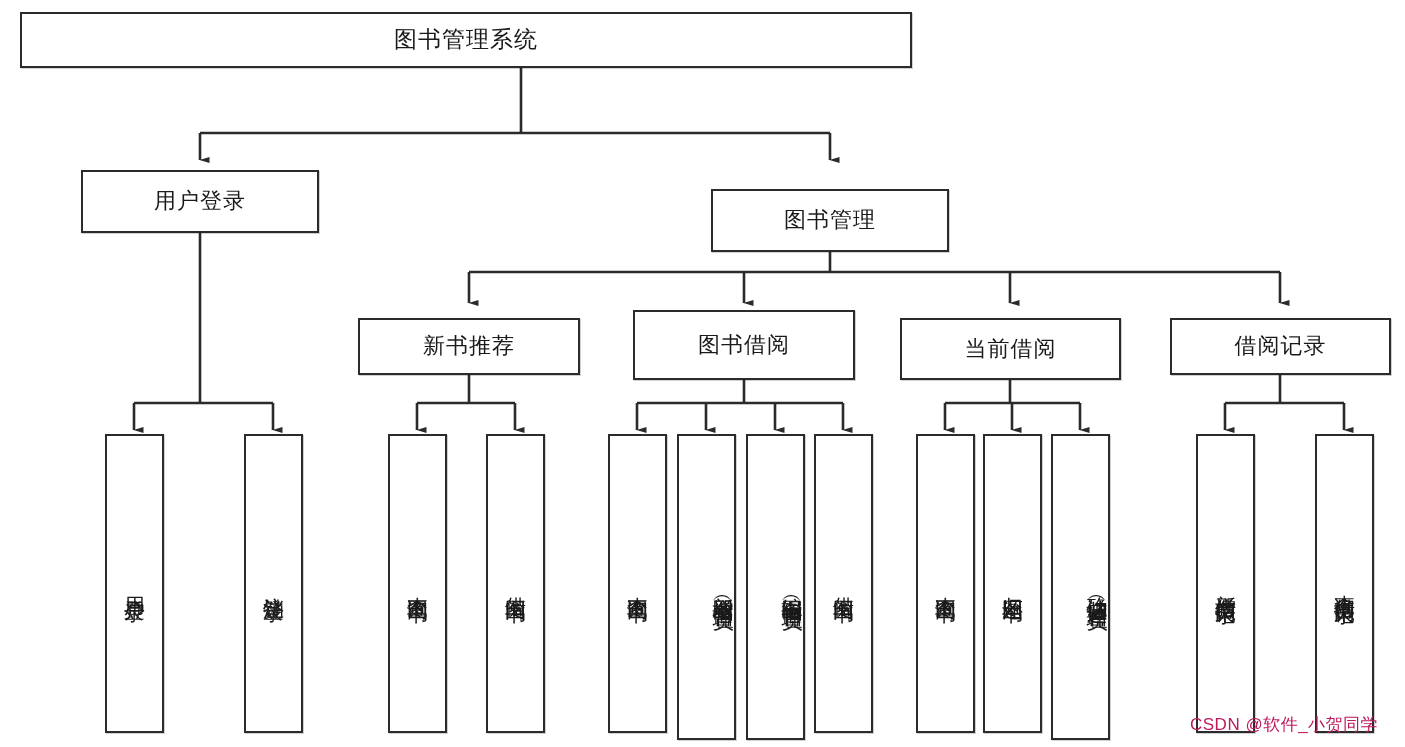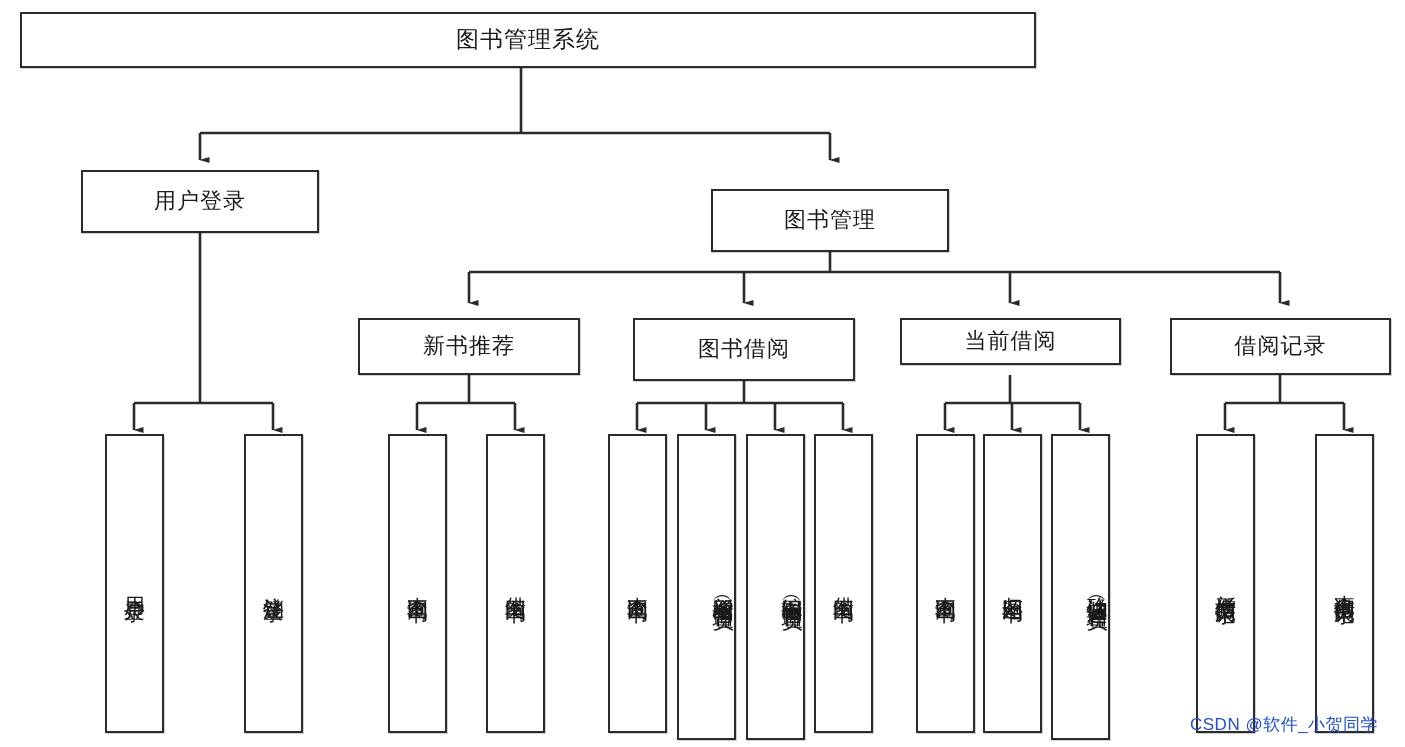--- a/index.html
+++ b/index.html
@@ -56,21 +56,21 @@
     writing-mode: vertical-rl;
     text-orientation: upright;
     display: block;
   }
   .node.vert.centered {
     align-items: center;
     padding-top: 0;
   }
   .watermark {
     position: absolute;
-    color: #1d4ed8;
+    color: #be185d;
     font-size: 17px;
     white-space: nowrap;
     letter-spacing: 0.5px;
   }
 </style>
 </head>
 <body>
 
 <div id="canvas">
 
@@ -117,41 +117,41 @@
       <path d="M1012,403 L1012,430" marker-end="url(#arrow)"></path>
       <path d="M1080,403 L1080,430" marker-end="url(#arrow)"></path>
 
       <path d="M1280,375 L1280,403"></path>
       <path d="M1225,403 L1344,403"></path>
       <path d="M1225,403 L1225,430" marker-end="url(#arrow)"></path>
       <path d="M1344,403 L1344,430" marker-end="url(#arrow)"></path>
     </g>
   </svg>
 
-  <div class="node horiz root" style="left:20px; top:12px; width:1016px; height:56px;">
+  <div class="node horiz root" style="left:20px; top:12px; width:892px; height:56px;">
     <span>图书管理系统</span>
   </div>
 
   <div class="node horiz" style="left:81px; top:170px; width:238px; height:63px;">
     <span>用户登录</span>
   </div>
 
   <div class="node horiz" style="left:711px; top:170px; width:238px; height:63px;margin-top:19px;">
     <span>图书管理</span>
   </div>
 
   <div class="node horiz" style="left:358px; top:318px; width:222px; height:57px;">
     <span>新书推荐</span>
   </div>
 
-  <div class="node horiz" style="left:633px; top:318px; width:222px; height:63px;">
+  <div class="node horiz" style="left:633px; top:310px; width:222px; height:70px;">
     <span>图书借阅</span>
   </div>
 
-  <div class="node horiz" style="left:900px; top:318px; width:221px; height:47px;">
+  <div class="node horiz" style="left:900px; top:318px; width:221px; height:62px;">
     <span>当前借阅</span>
   </div>
 
   <div class="node horiz" style="left:1170px; top:318px; width:221px; height:57px;text-align:right;">
     <span>借阅记录</span>
   </div>
 
   <div class="node vert centered" style="left:105px; top:434px; width:59px; height:299px;">
     <span class="vlabel">用户登录</span>
   </div>

